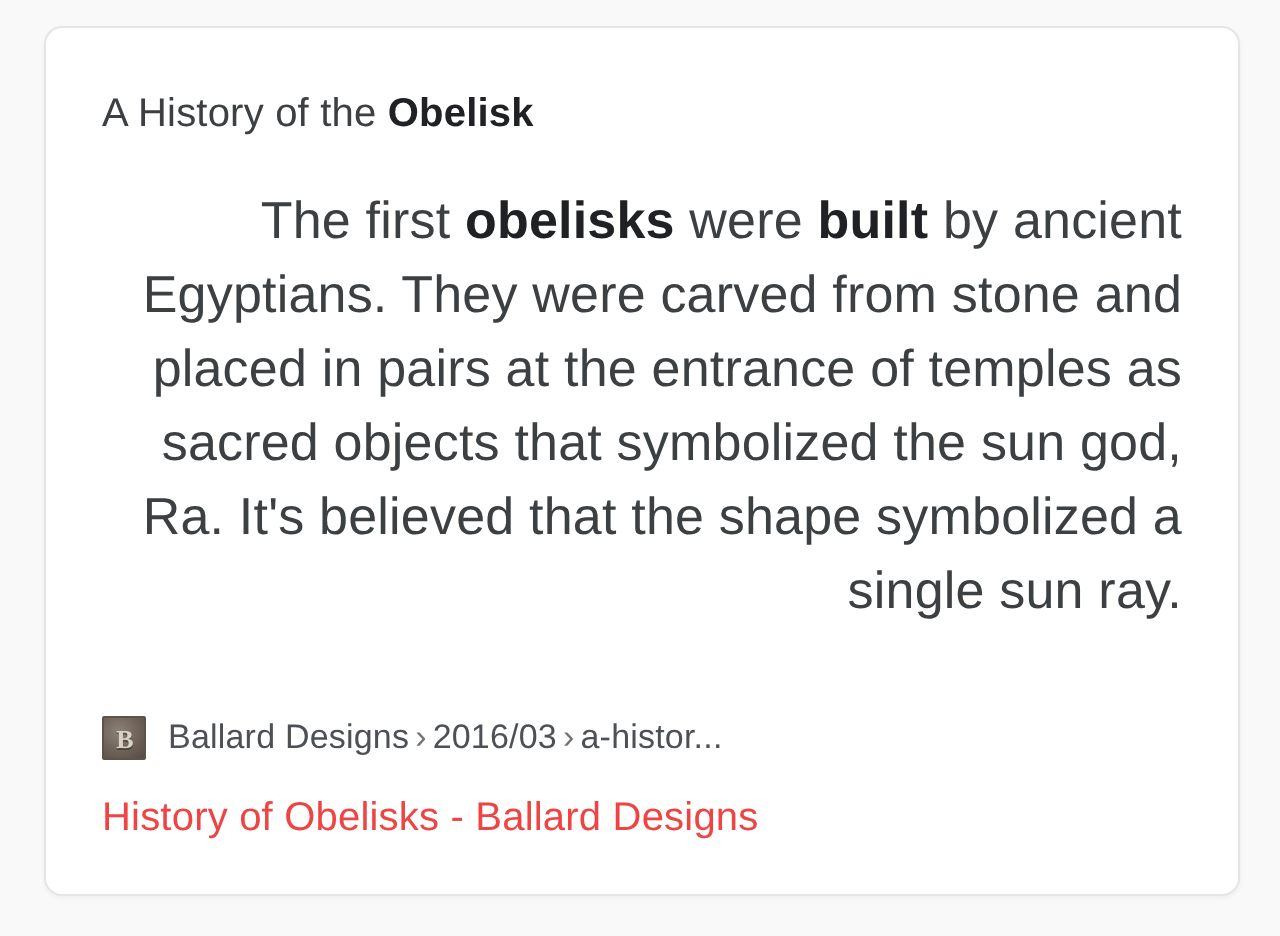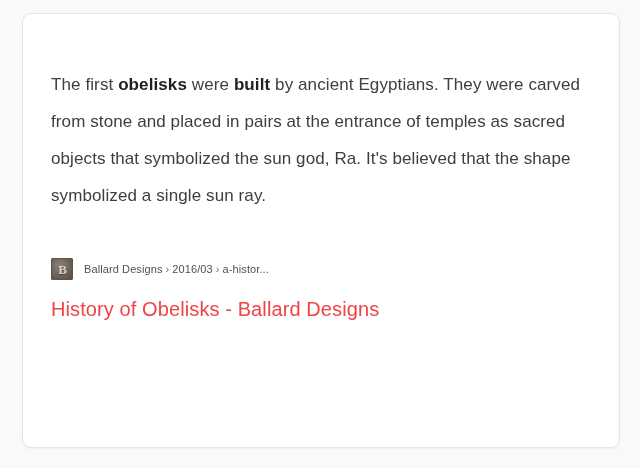--- a/index.html
+++ b/index.html
@@ -54,26 +54,27 @@
   }
   .snippet-title b,
   .snippet-body b {
     font-weight: 700;
     color: #202124;
   }
 
   
   .snippet-body {
     margin: 22px 0 0 0;
-    font-size: 17px;
+    font-size: 26px;
     line-height: 37px;
     font-weight: 400;
     color: #3c4043;
     letter-spacing: 0.1px;
     max-width: 556px;
+    text-align: right;
   }
 
   
   .source-block {
     margin-top: 44px;
   }
 
   .source-line {
     display: flex;
     align-items: center;
@@ -102,21 +103,21 @@
     font-family: "Liberation Serif", serif;
     font-size: 13px;
     font-weight: 700;
     color: #d9d2c8;
     line-height: 1;
     letter-spacing: -1px;
     text-shadow: 0 1px 0 rgba(0,0,0,0.35);
   }
 
   .breadcrumb {
-    font-size: 11px;
+    font-size: 17px;
     line-height: 22px;
     color: #4d5156;
     white-space: nowrap;
     letter-spacing: 0.1px;
     text-align: center;
   }
   .breadcrumb .crumb-sep {
     color: #70757a;
     padding: 0 3px;
   }
@@ -133,20 +134,21 @@
   }
 </style>
 </head>
 <body>
 
 <div class="page">
 
   <div class="result-card">
     <div class="card-inner">
 
+      <h2 class="snippet-title"><span>A History of the </span><b>Obelisk</b><span></span></h2>
 
       <p class="snippet-body"><span>The first </span><b>obelisks</b><span> were </span><b>built</b><span> by ancient Egyptians. They were carved from stone and placed in pairs at the entrance of temples as sacred objects that symbolized the sun god, Ra. It's believed that the shape symbolized a single sun ray.</span></p>
 
       <div class="source-block">
 
         <div class="source-line">
           <span class="favicon">
             <span class="monogram">B</span>
           </span>
           <span class="breadcrumb"><span>Ballard Designs</span><span class="crumb-sep">›</span><span>2016/03</span><span class="crumb-sep">›</span><span>a-histor...</span></span>

